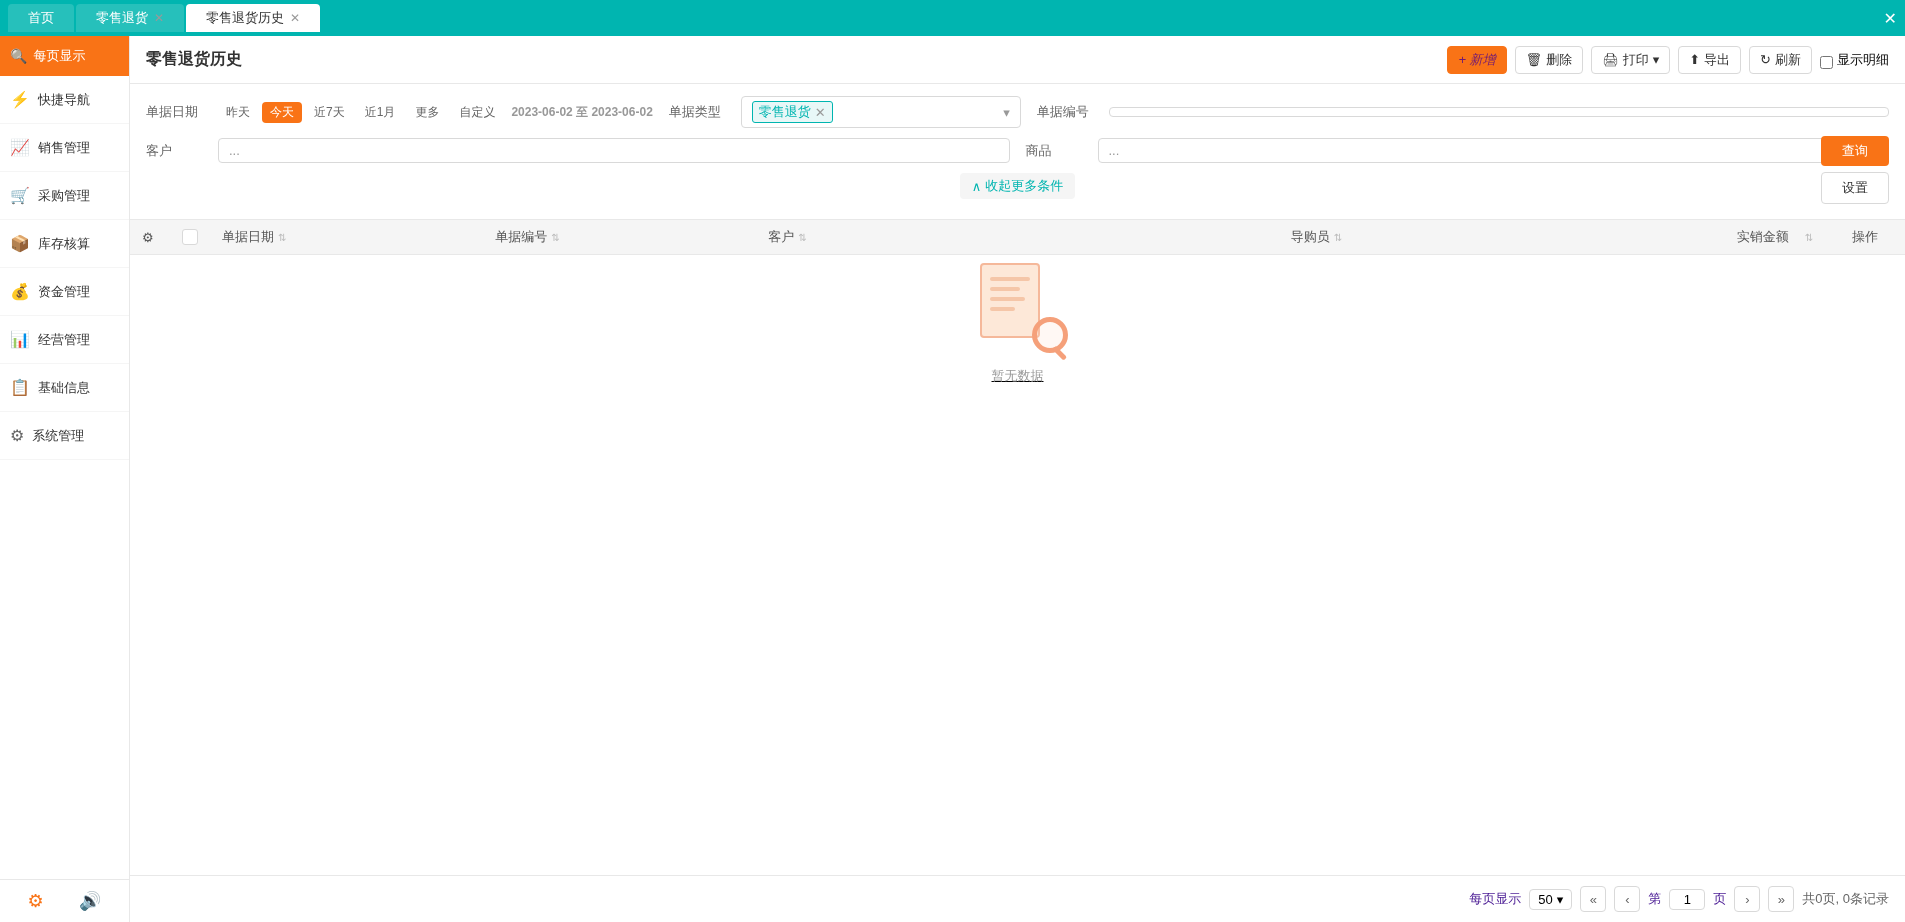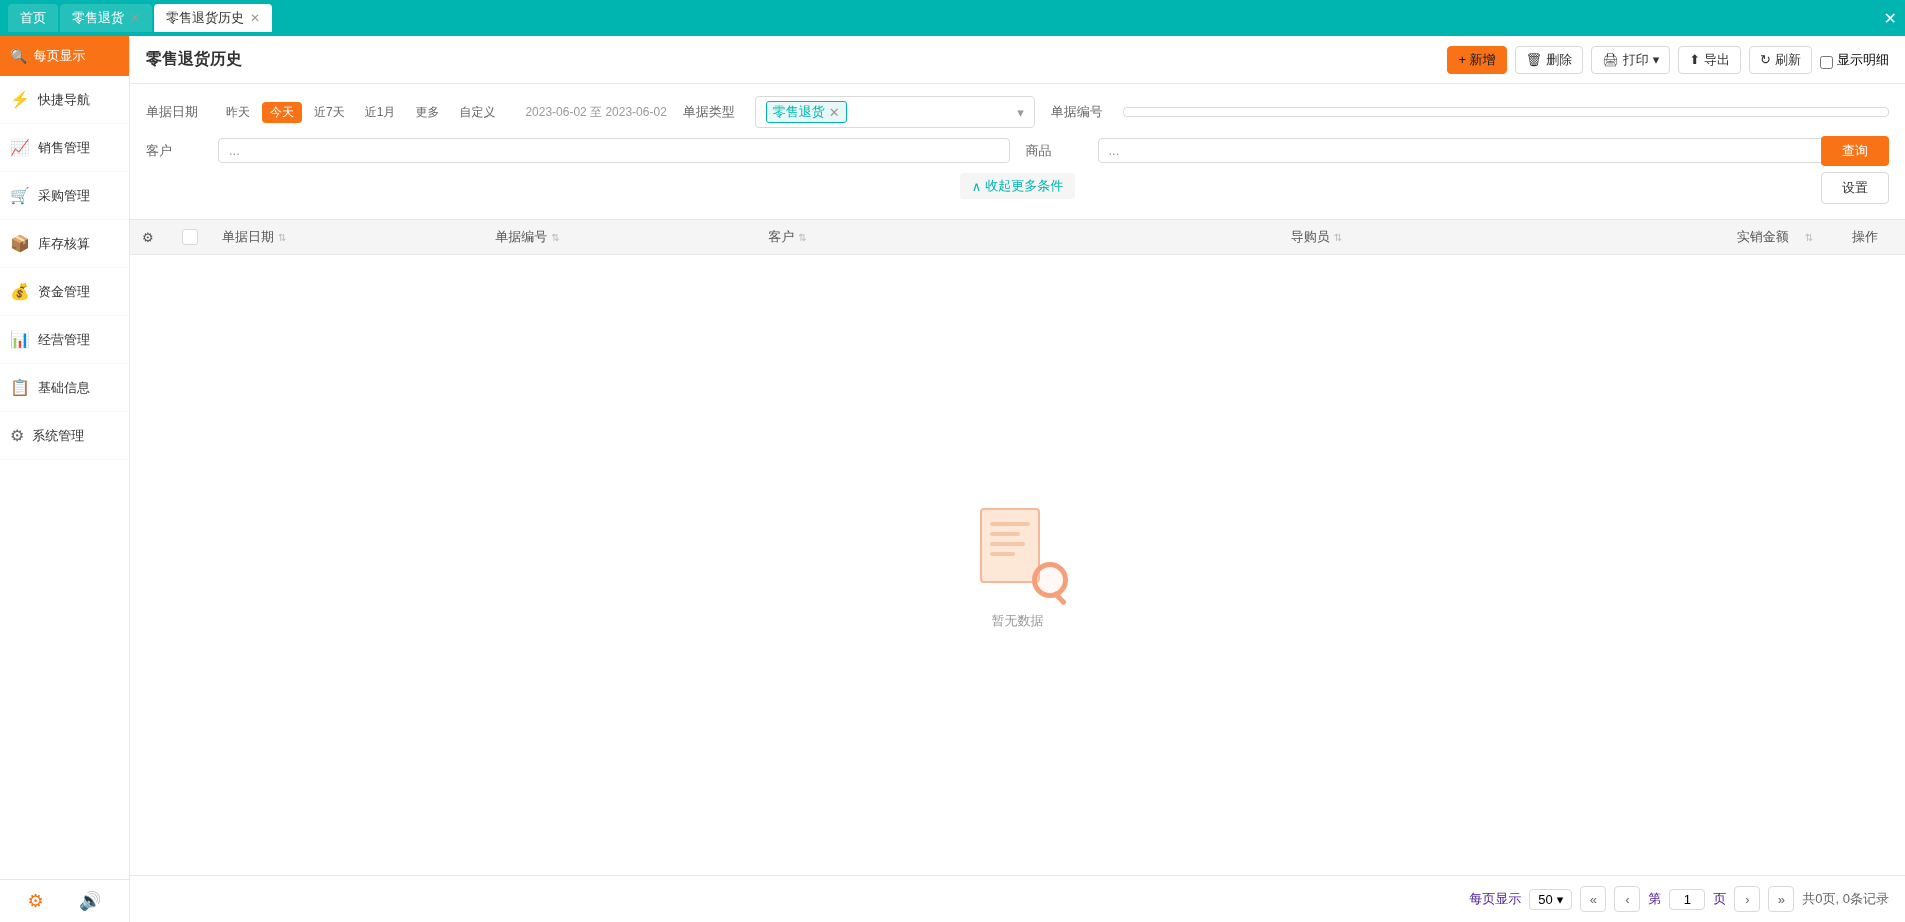--- a/index.html
+++ b/index.html
@@ -4,21 +4,21 @@
   <style>
     * { box-sizing: border-box; margin: 0; padding: 0; font-family: 'Microsoft YaHei', Arial, sans-serif; font-size: 13px; }
     body { display: flex; flex-direction: column; height: 922px; width: 1905px; overflow: hidden; background: #f0f2f5; }
 
     
     .top-bar {
       display: flex; align-items: center; background: #00b5b0; height: 36px; padding: 0 8px;
       flex-shrink: 0;
     }
     .top-tab {
-      display: flex; align-items: center; padding: 0 12px; height: 28px; border-radius: 4px 4px 0 0;
+      display: flex; align-items: center; padding: 0 20px; height: 28px; border-radius: 4px 4px 0 0;
       cursor: pointer; color: #fff; font-size: 13px; margin-right: 2px;
       background: rgba(255,255,255,0.15);
     }
     .top-tab.active { background: #fff; color: #333; }
     .top-tab .close-btn { margin-left: 6px; cursor: pointer; font-size: 12px; color: #999; }
     .top-tab.active .close-btn { color: #999; }
     .top-bar-right { margin-left: auto; color: #fff; cursor: pointer; font-size: 16px; }
 
     
     .main-layout { display: flex; flex: 1; overflow: hidden; }
@@ -65,21 +65,21 @@
     .filter-area {
       background: #fff; padding: 12px 16px 4px; border-bottom: 1px solid #e8e8e8;
     }
     .filter-row { display: flex; align-items: center; margin-bottom: 10px; gap: 16px; }
     .filter-label { color: #666; white-space: nowrap; min-width: 56px; }
     .date-filters { display: flex; align-items: center; gap: 4px; }
     .date-btn {
       padding: 2px 8px; border-radius: 4px; cursor: pointer; color: #666; font-size: 12px;
     }
     .date-btn.active { background: #f97316; color: #fff; border-radius: 4px; }
-    .date-range { color: #999; font-size: 12px; margin-left: 18px; }
+    .date-range { color: #999; font-size: 12px; margin-left: 4px; font-weight: bold; }
     .filter-select {
       display: flex; align-items: center; border: 1px solid #d9d9d9; border-radius: 4px;
       padding: 4px 10px; min-width: 200px; background: #fff; cursor: pointer;
     }
     .filter-select .tag {
       background: #e8f7f7; border: 1px solid #00b5b0; border-radius: 3px;
       padding: 1px 6px; color: #00b5b0; font-size: 12px; display: flex; align-items: center; gap: 4px;
     }
     .filter-select .tag .close { cursor: pointer; color: #999; }
     .filter-select .chevron { margin-left: auto; color: #999; }
@@ -110,21 +110,21 @@
     .th .sort-icon { color: #bbb; font-size: 10px; }
     .th-gear { width: 40px; text-align: center; }
     .th-cb { width: 40px; text-align: center; }
     .th-date { flex: 1; min-width: 120px; }
     .th-no { flex: 1; min-width: 140px; }
     .th-customer { flex: 2; min-width: 200px; }
     .th-guide { flex: 1; min-width: 100px; }
     .th-amount { flex: 1; min-width: 100px; text-align: right; justify-content: flex-end; gap: 16px; }
     .th-action { width: 80px; text-align: center; justify-content: center; }
 
-    .table-body { flex: 1; display: flex; align-items: center; justify-content: center; flex-direction: column; }
+    .table-body { flex: 1; display: flex; align-items: center; justify-content: flex-start; flex-direction: column; text-decoration: underline; }
     .empty-state { display: flex; flex-direction: column; align-items: center; gap: 12px; }
     .empty-text { color: #999; font-size: 13px; }
 
     
     .pagination-bar {
       display: flex; align-items: center; justify-content: flex-end;
       padding: 10px 16px; background: #fff; border-top: 1px solid #e8e8e8;
       gap: 8px;
     }
     .pagination-bar .label { color: #4c1d95; }
@@ -207,21 +207,21 @@
       <span class="icon" style="color:#f97316;">⚙</span>
       <span class="icon" style="color:#f97316;">🔊</span>
     </div>
   </div>
 
   <div class="content-area">
 
     <div class="page-header">
       <span class="page-title">零售退货历史</span>
       <div class="header-actions">
-        <button class="header-btn" style="background:#f97316;color:#0f172a;border-color:#f97316;">
+        <button class="header-btn" style="background:#f97316;color:#701a75;border-color:#f97316;font-style:italic;">
           <span>+ 新增</span>
         </button>
         <button class="header-btn">
           <span>🗑</span>
           <span>删除</span>
         </button>
         <button class="header-btn">
           <span>🖨</span>
           <span>打印</span>
           <span>▾</span>

